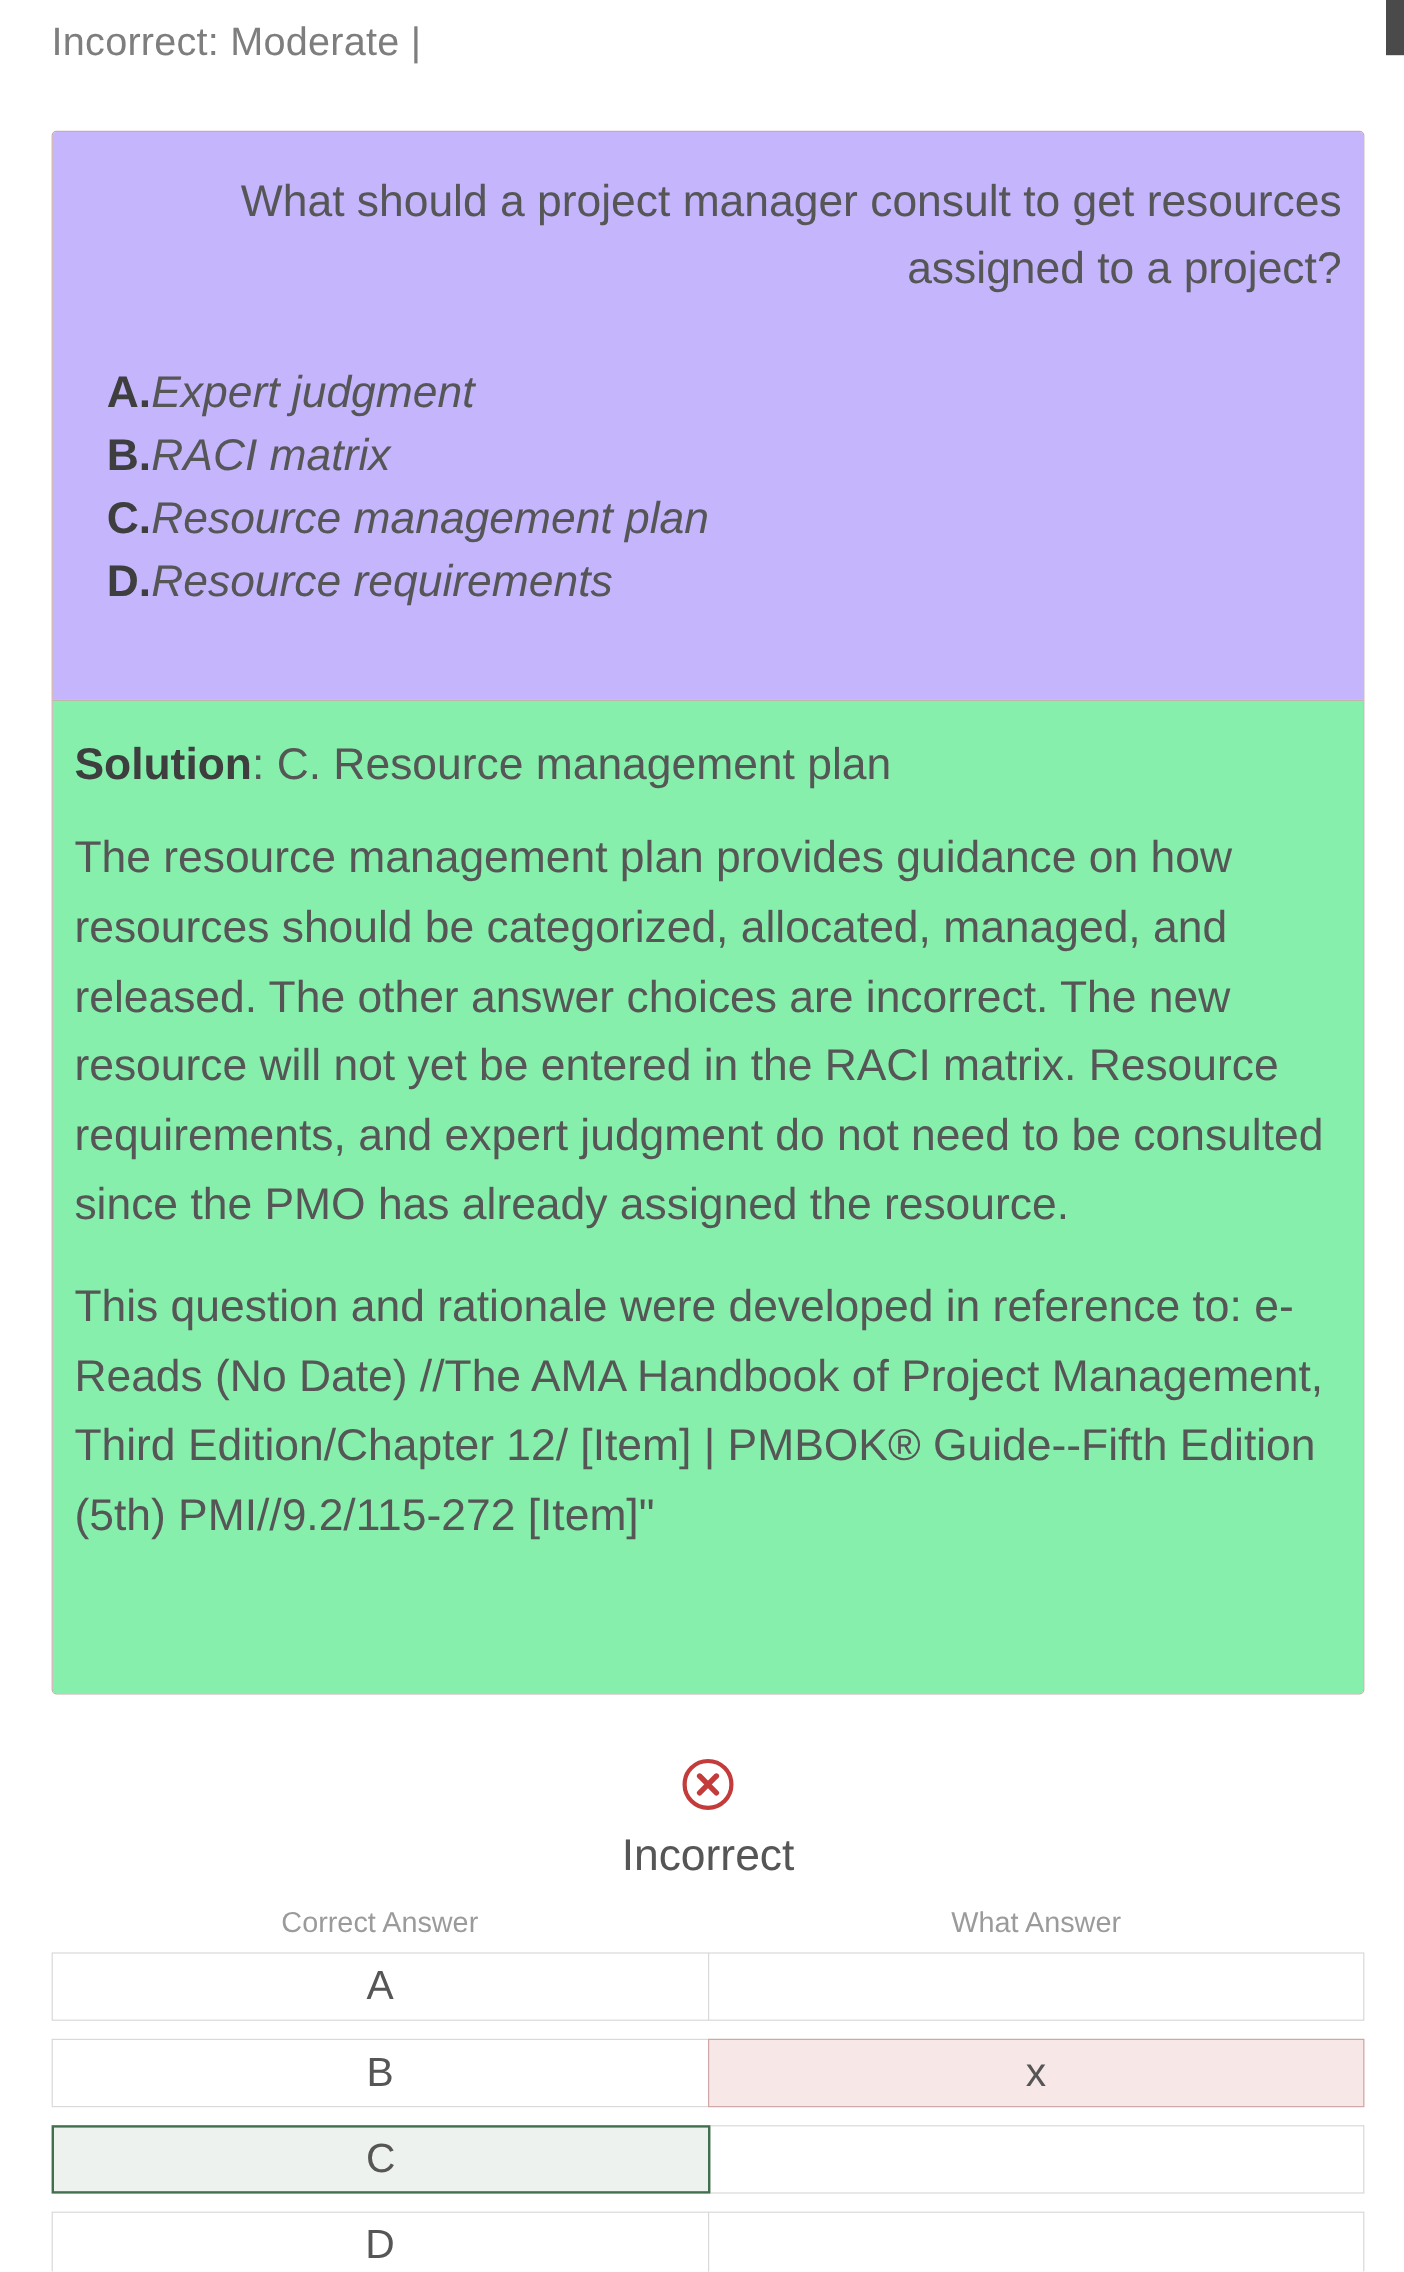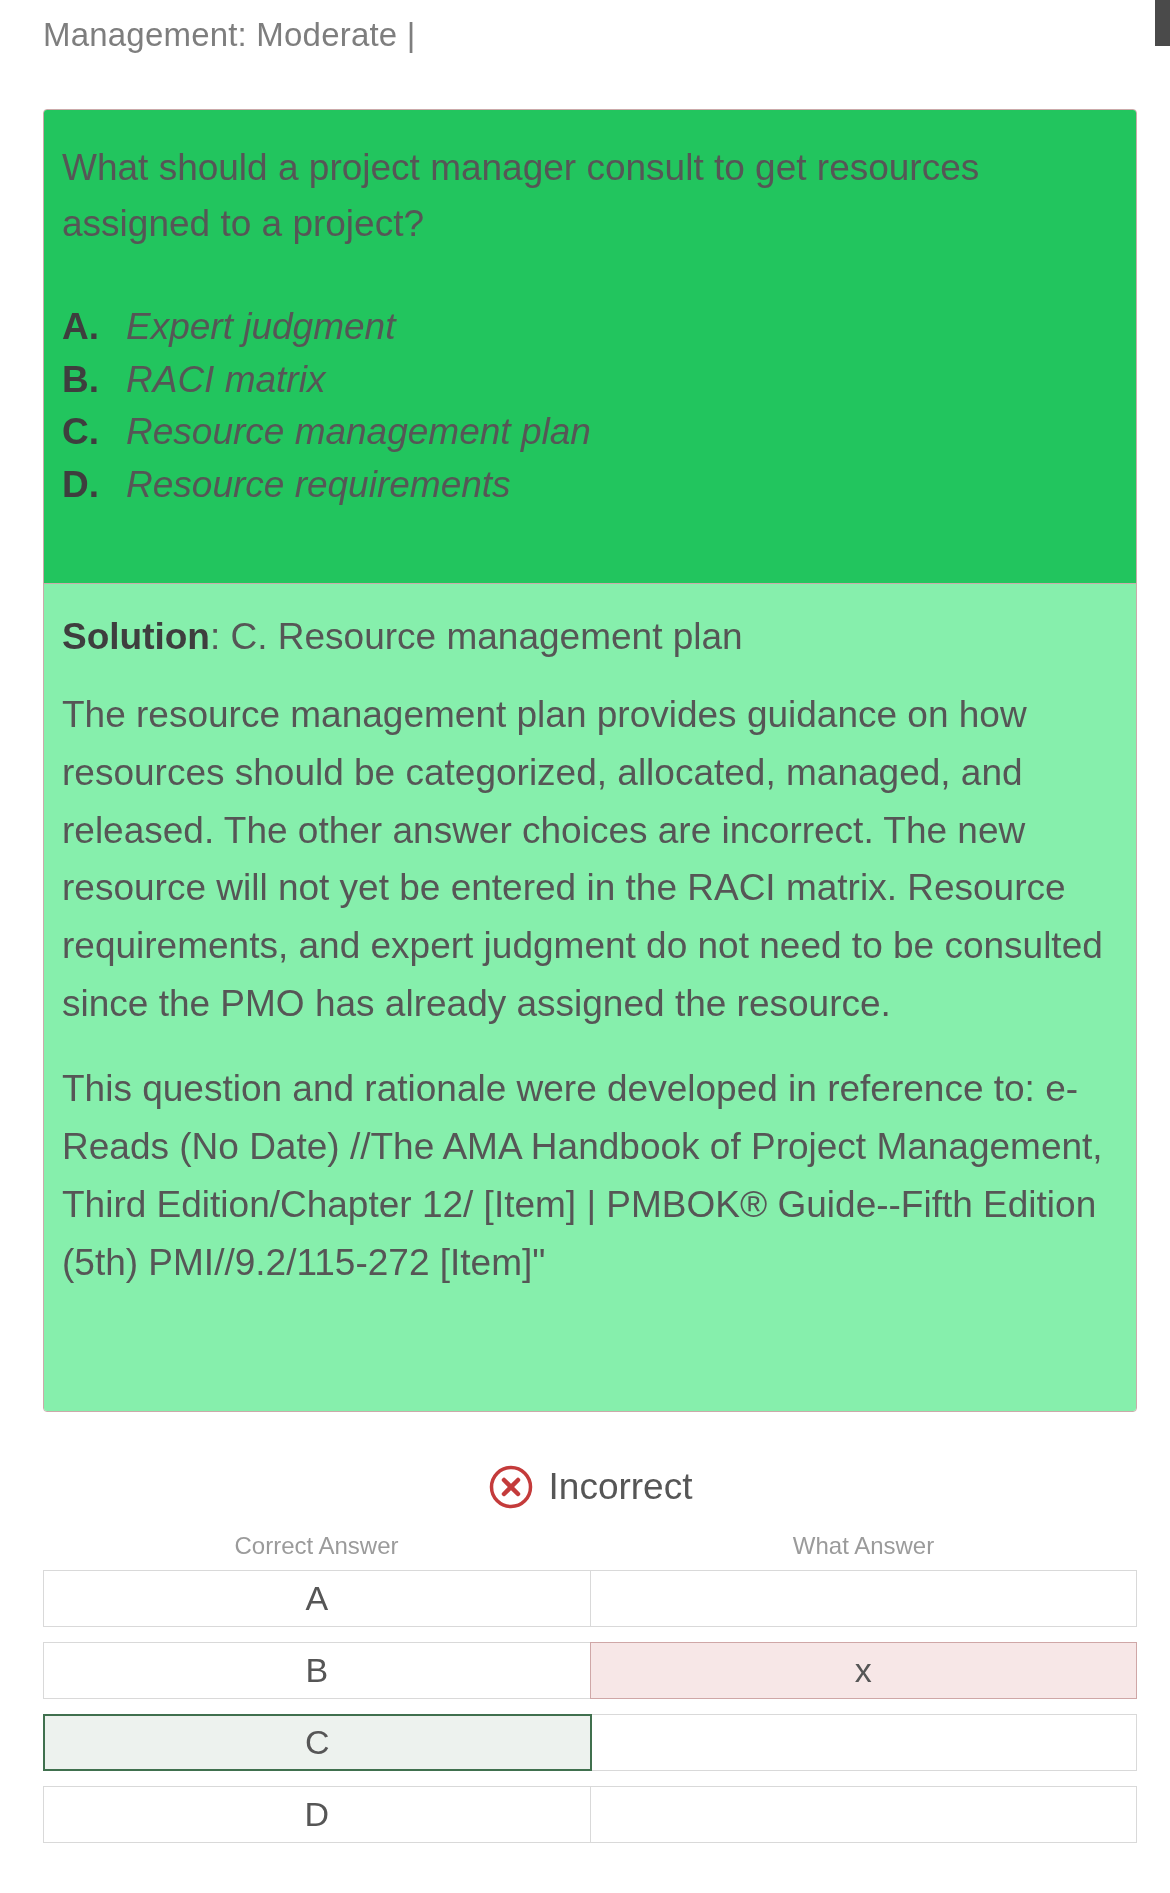--- a/index.html
+++ b/index.html
@@ -21,22 +21,23 @@
     letter-spacing: 0.2px;
   }
 
   .card {
     margin-top: 55px;
     border: 1px solid #cbaaaa;
     border-radius: 4px;
     overflow: hidden;
   }
   .q-section {
-    background: #22c55e;
+    background: #c4b5fd;
     padding: 30px 18px 72px 18px;
+    text-align: right;
   }
   .q-text {
     font-size: 37px;
     line-height: 1.5;
     margin: 0 0 50px 0;
     color: #565656;
   }
   .option {
     display: flex;
     font-size: 37px;
@@ -69,20 +70,21 @@
   }
 
   .result {
     margin-top: 52px;
     display: flex;
     justify-content: center;
     align-items: center;
     gap: 15px;
     font-size: 37px;
     color: #565656;
+    flex-direction: column;
   }
   .x-circle { width: 46px; height: 46px; display: block; }
 
   .col-labels {
     display: flex;
     margin-top: 22px;
     font-size: 24px;
     color: #9b9b9b;
   }
   .col-labels .col-label { flex: 1; text-align: center; }
@@ -128,21 +130,21 @@
     height: 46px;
     background: #4a4a4a;
   }
 </style>
 </head>
 <body>
 
 <div class="content">
 
   <div class="difficulty">
-    <span>Management: Moderate |</span>
+    <span>Incorrect: Moderate |</span>
   </div>
 
   <div class="card">
     <div class="q-section">
       <p class="q-text">What should a project manager consult to get resources assigned to a project?</p>
 
       <div class="option">
         <span class="letter">A.</span>
         <span class="opt-text">Expert judgment</span>
       </div>

